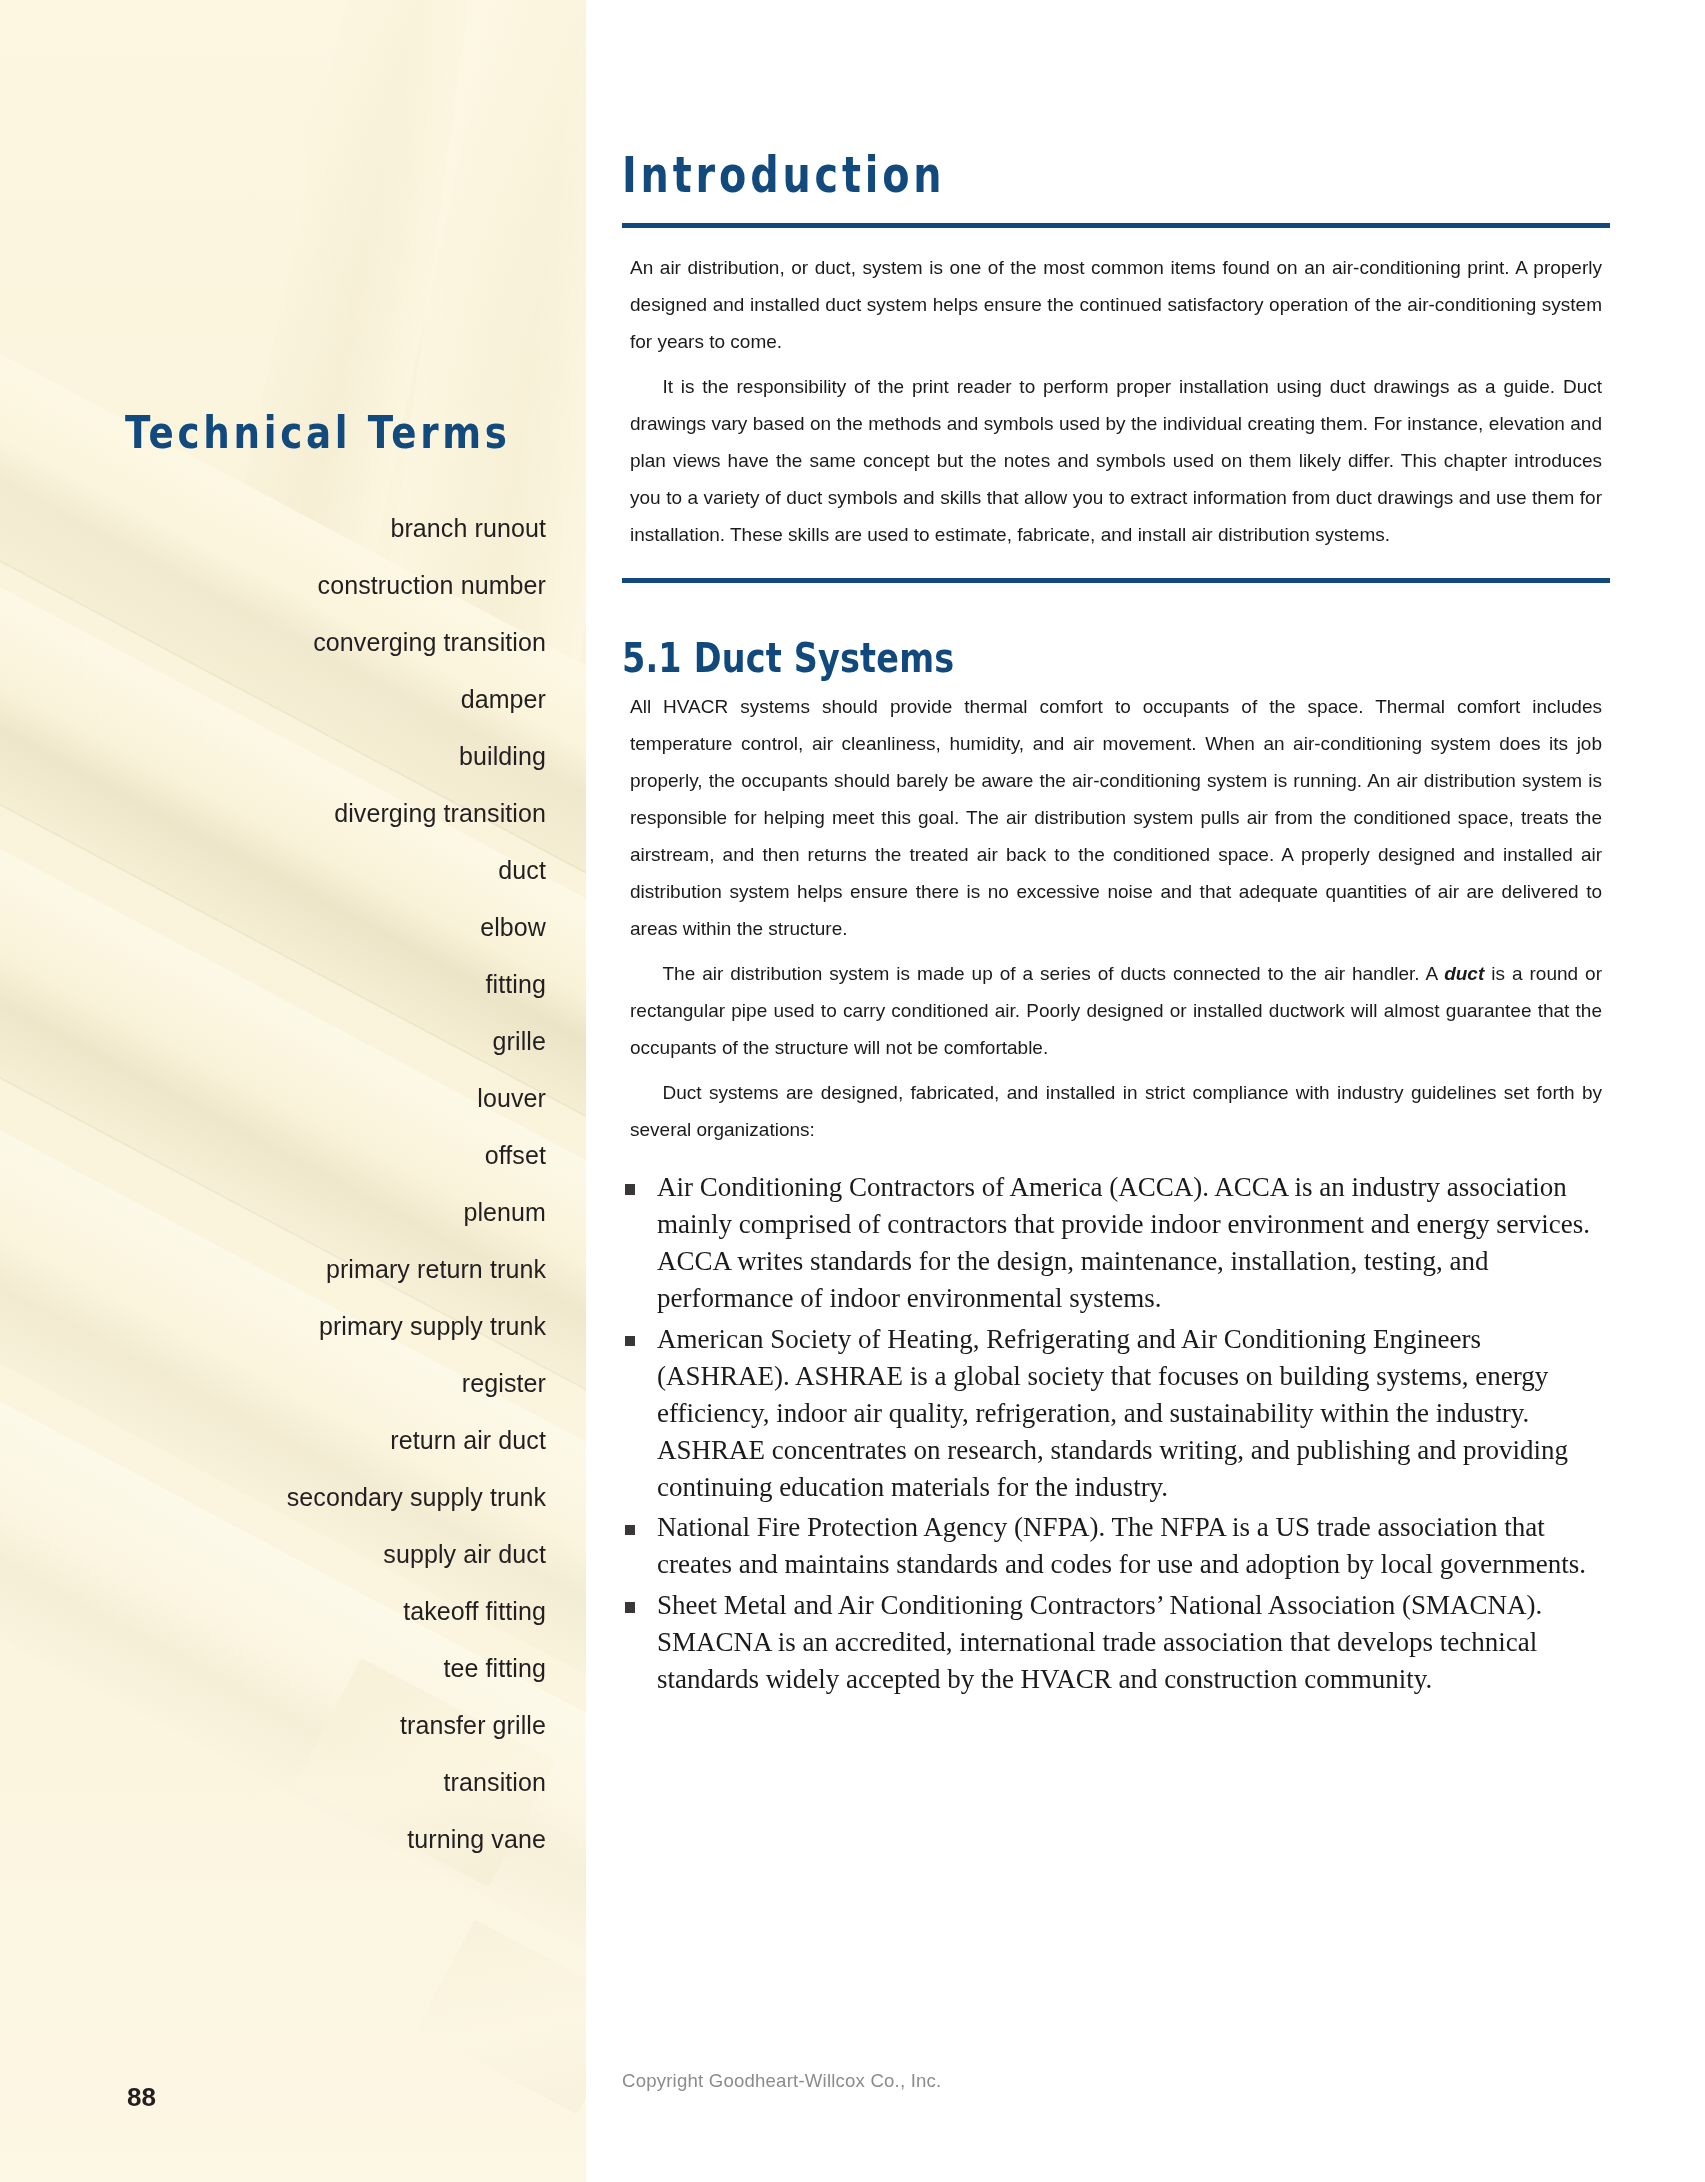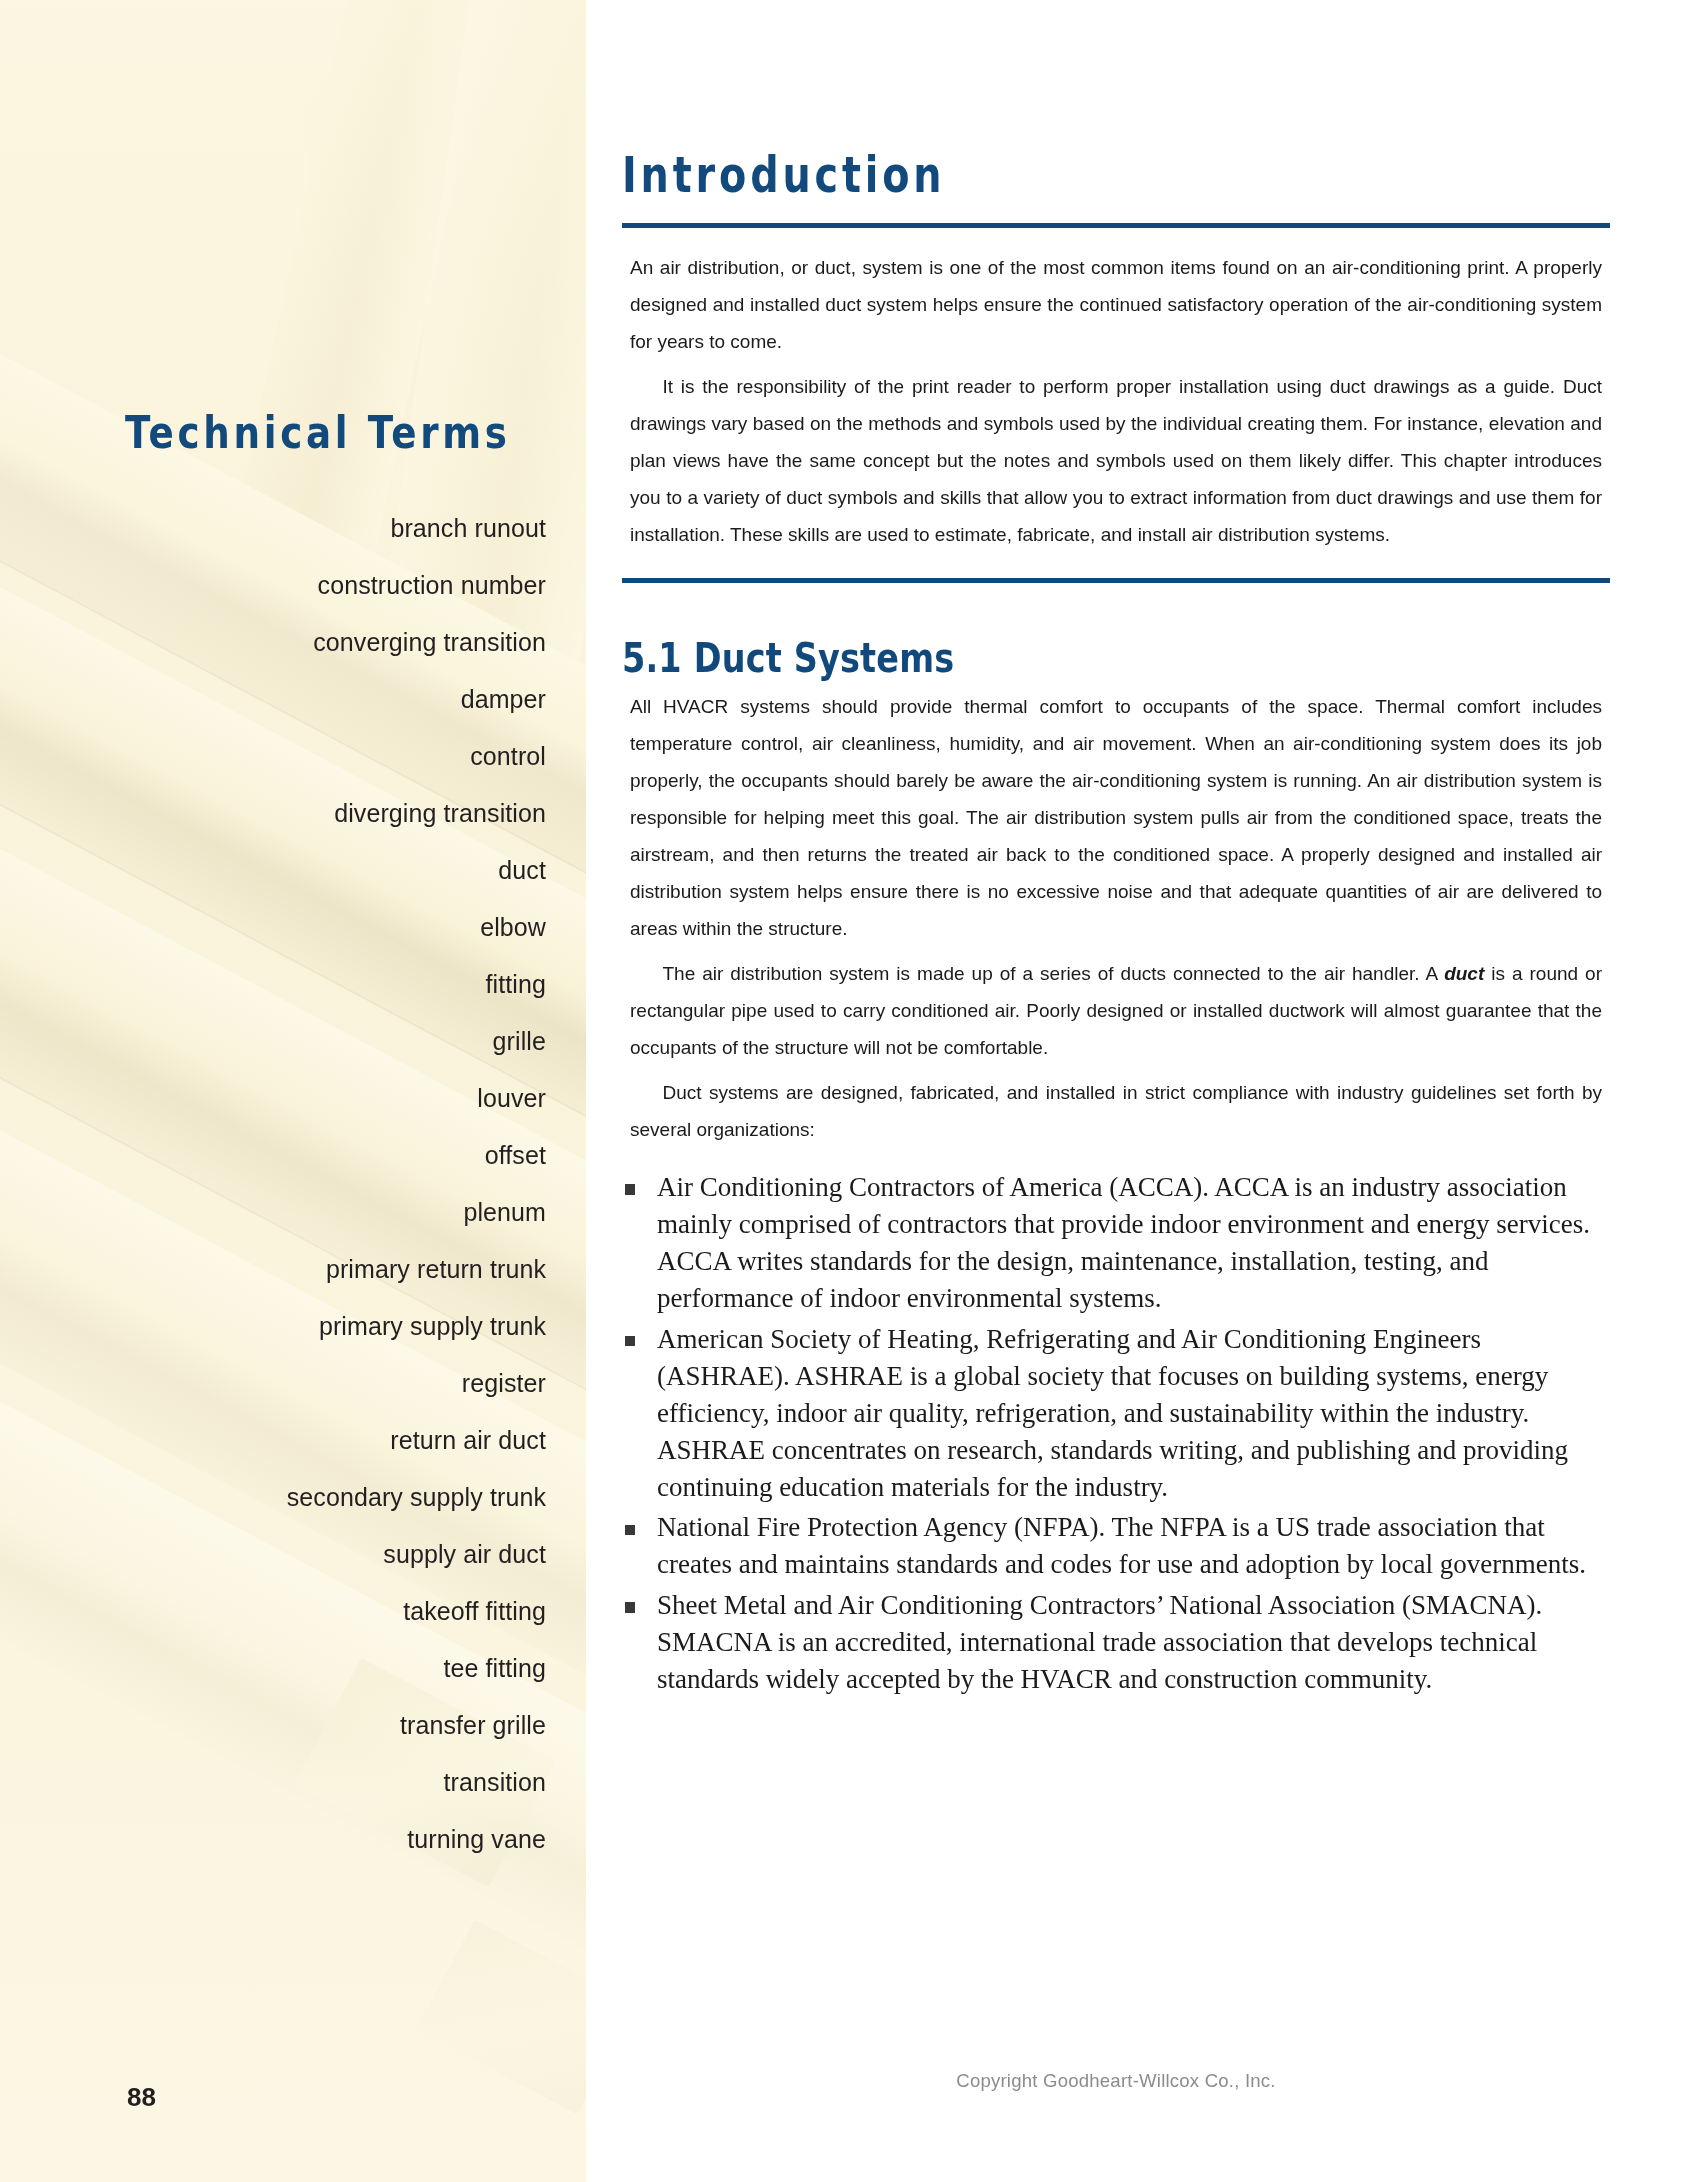--- a/index.html
+++ b/index.html
@@ -312,21 +312,21 @@
     height: 10.5px;
     background: #3a3739;
   }
   .org-list li b { font-weight: 400; }
 
   .copyright {
     position: absolute;
     left: 36px;
     top: 2070px;
     width: 988px;
-    text-align: center;
+    text-align: left;
     font-family: "Liberation Sans Narrow", "Liberation Sans", sans-serif;
     font-size: 18.6px;
     color: #8c8c8c;
     letter-spacing: 0.2px;
   }
 </style>
 </head>
 <body>
 
 <div class="page">
@@ -348,21 +348,21 @@
     </div>
 
     <div class="sidebar-content">
       <div class="tt-title">Technical Terms</div>
 
       <ul class="terms-list">
         <li>branch runout</li>
         <li>construction number</li>
         <li>converging transition</li>
         <li>damper</li>
-        <li>control</li>
+        <li>building</li>
         <li>diverging transition</li>
         <li>duct</li>
         <li>elbow</li>
         <li>fitting</li>
         <li>grille</li>
         <li>louver</li>
         <li>offset</li>
         <li>plenum</li>
         <li>primary return trunk</li>
         <li>primary supply trunk</li>

